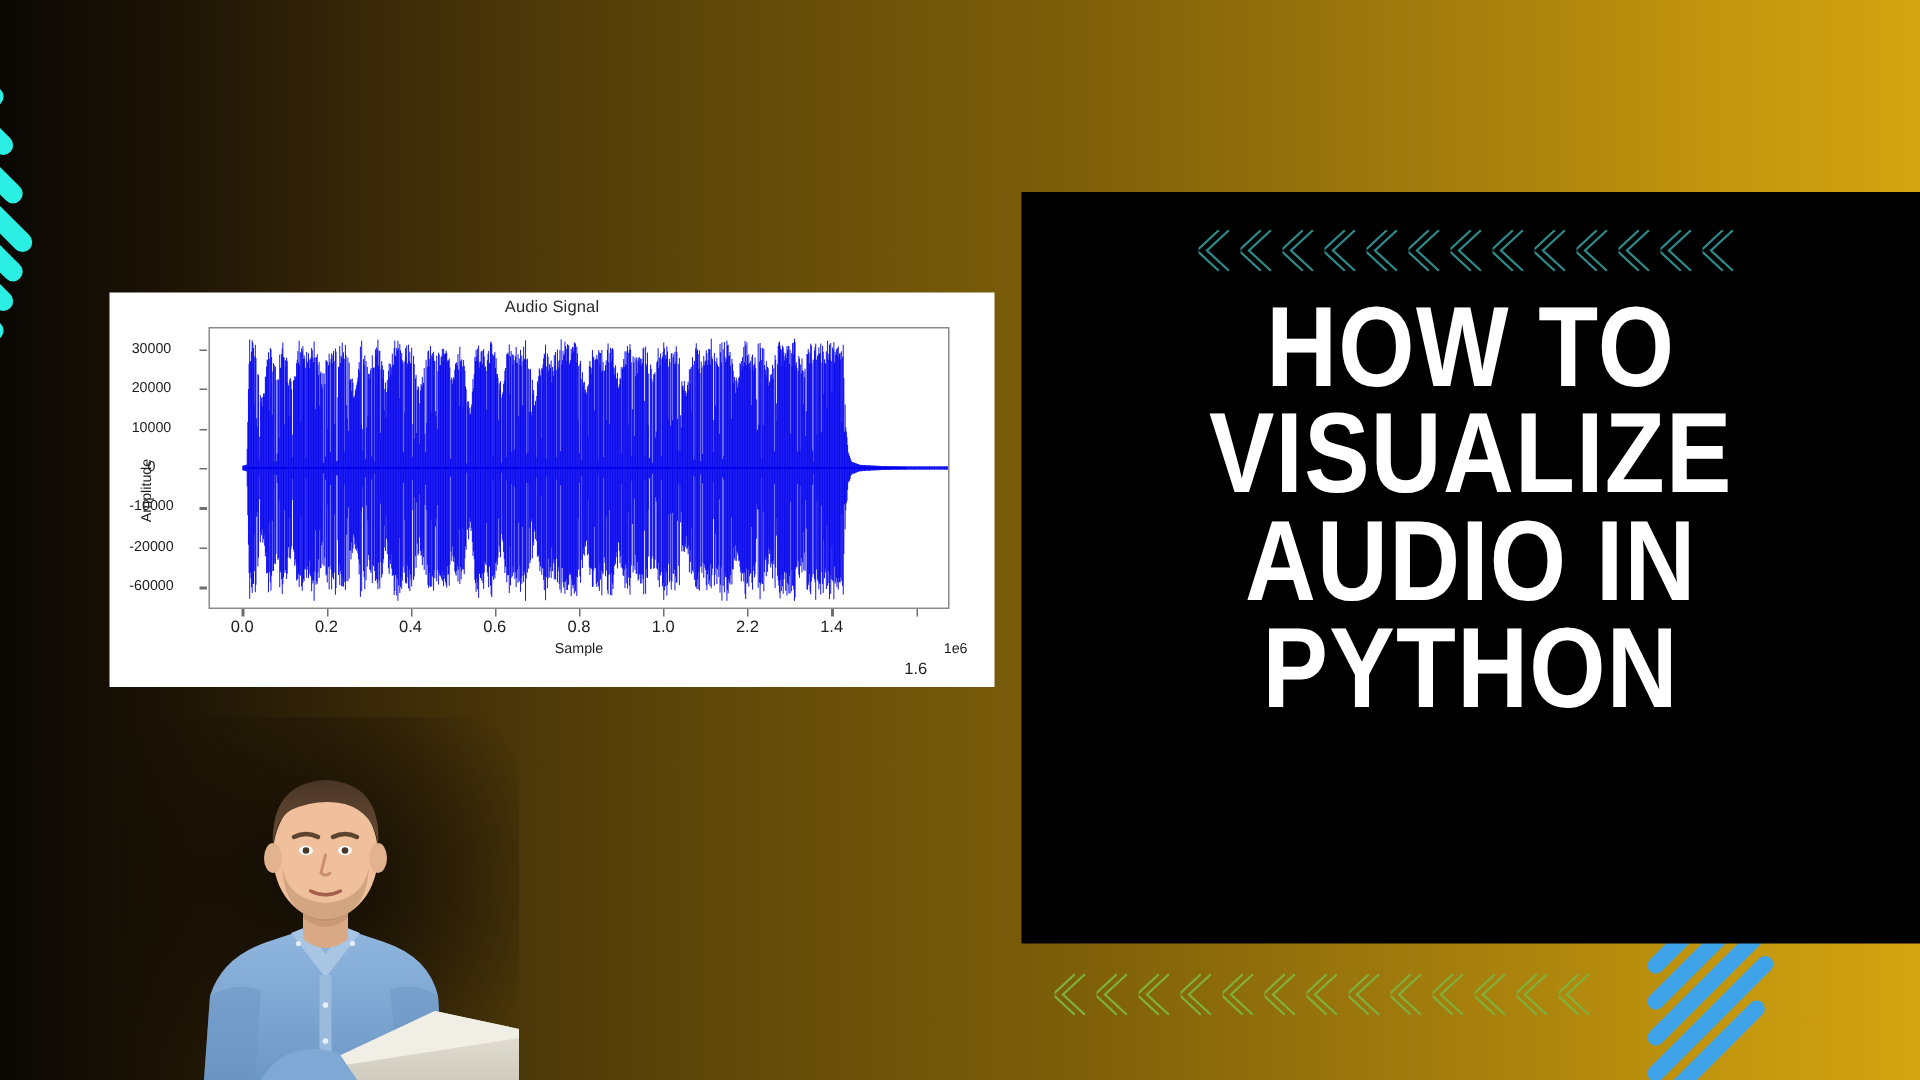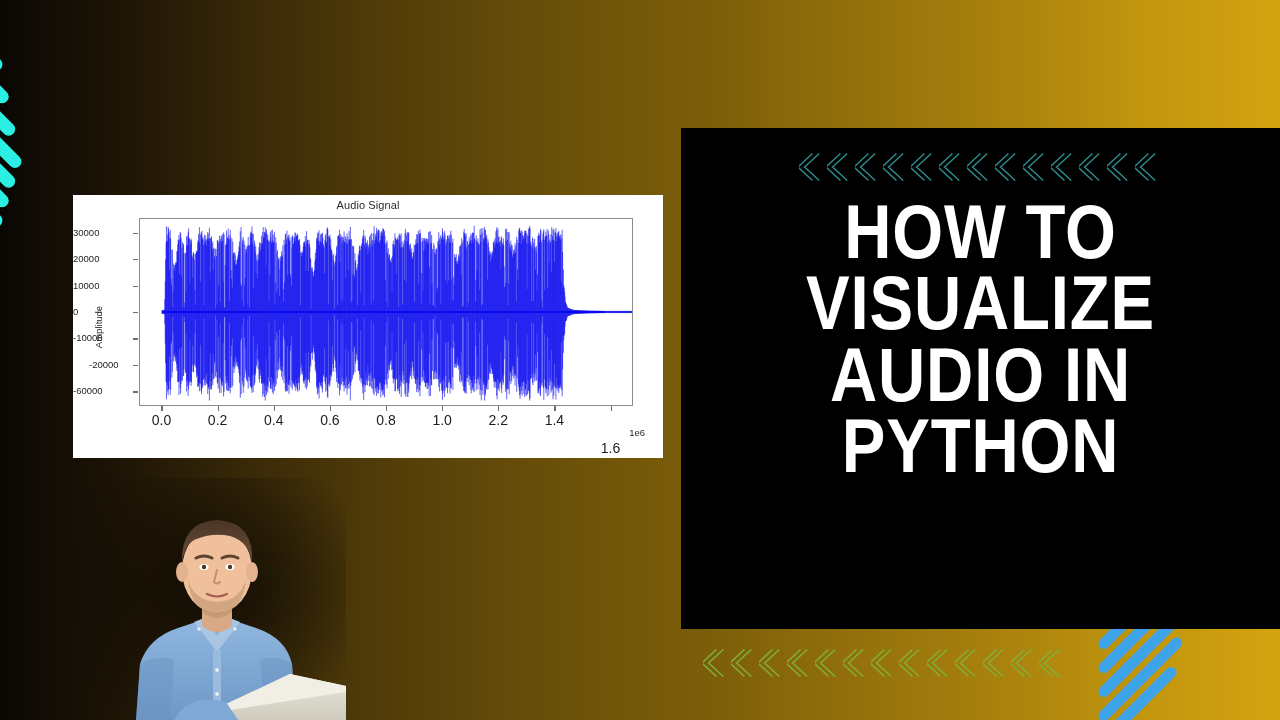--- a/index.html
+++ b/index.html
@@ -51,27 +51,27 @@
   }
   #plot-frame{
     position:absolute; left:66px; top:23px;
     width:494px; height:188px;
     border:1.3px solid #8a8a8a;
     background:#fff; overflow:hidden;
   }
   #waveform-svg{ display:block; width:100%; height:100%; }
   .ytick-lbl{
     position:absolute; font-size:9.5px; color:#1d1d1d;
-    text-align:left; width:56px;
+    text-align:center; width:56px;
   }
   .ytick-mark{
     position:absolute; left:60px; width:5px; height:1.2px; background:#6e6e6e;
   }
   .xtick-lbl{
-    position:absolute; font-size:14px; color:#1d1d1d;
+    position:absolute; font-size:11px; color:#1d1d1d;
     text-align:center; width:34px;
   }
   .xtick-mark{
     position:absolute; width:1.2px; height:5px; background:#6e6e6e;
   }
   #y-axis-label{
     position:absolute; left:4px; top:50%;
     transform:translateY(-50%) rotate(-90deg);
     transform-origin:center center;
     font-size:9.5px; color:#1d1d1d; white-space:nowrap;
@@ -165,21 +165,21 @@
       <div class="ytick-lbl" style="left: 0px; top: 31.5634px;">30000</div>
       <div class="ytick-mark" style="top: 37.5634px;"></div>
       <div class="ytick-lbl" style="left: 0px; top: 58.0423px;">20000</div>
       <div class="ytick-mark" style="top: 64.0423px;"></div>
       <div class="ytick-lbl" style="left: 0px; top: 84.5211px;">10000</div>
       <div class="ytick-mark" style="top: 90.5211px;"></div>
       <div class="ytick-lbl" style="left: 0px; top: 111px;">0</div>
       <div class="ytick-mark" style="top: 117px;"></div>
       <div class="ytick-lbl" style="left: 0px; top: 137.479px;">-10000</div>
       <div class="ytick-mark" style="top: 143.479px;"></div>
-      <div class="ytick-lbl" style="left: 0px; top: 163.958px; margin-left: 16px;">-20000</div>
+      <div class="ytick-lbl" style="left: 0px; top: 163.958px;">-20000</div>
       <div class="ytick-mark" style="top: 169.958px;"></div>
       <div class="ytick-lbl" style="left: 0px; top: 190.437px;">-60000</div>
       <div class="ytick-mark" style="top: 196.437px;"></div>
     </div>
   <div id="x-axis-ticks">
       <div class="xtick-lbl" style="left: 71.4545px; top: 217px;">0.0</div>
       <div class="xtick-mark" style="left: 88.4545px; top: 211px;"></div>
       <div class="xtick-lbl" style="left: 127.591px; top: 217px;">0.2</div>
       <div class="xtick-mark" style="left: 144.591px; top: 211px;"></div>
       <div class="xtick-lbl" style="left: 183.727px; top: 217px;">0.4</div>
@@ -200,20 +200,21 @@
 
   <div id="plot-frame">
     <svg id="waveform-svg" viewBox="0 0 494 188" preserveAspectRatio="none">
         <g>
           <path d="M21.98 92.41L21.98 95.63M22.40 92.41L22.40 95.68M22.82 92.28L22.82 95.64M23.23 92.14L23.23 95.92M23.65 91.99L23.65 96.10M24.07 91.84L24.07 96.00M24.49 91.69L24.49 96.27M24.91 81.05L24.91 106.46M25.33 62.95L25.33 125.81M25.75 40.81L25.75 145.66M26.17 23.69L26.17 164.79M26.58 7.42L26.58 182.14M27.00 22.15L27.00 164.21M27.42 22.08L27.42 168.01M27.84 15.59L27.84 174.43M28.26 7.96L28.26 178.13M28.68 9.57L28.68 172.23M29.10 13.20L29.10 172.09M29.51 51.22L29.51 139.07M29.93 18.79L29.93 163.46M30.35 11.01L30.35 177.68M30.77 19.93L30.77 172.65M31.19 60.48L31.19 126.81M31.61 66.48L31.61 123.53M32.03 30.66L32.03 160.33M32.44 31.44L32.44 154.38M32.86 88.77L32.86 99.11M33.28 72.99L33.28 115.08M33.70 44.91L33.70 143.93M34.12 49.71L34.12 137.68M34.54 46.64L34.54 139.36M34.96 52.45L34.96 135.29M35.38 46.23L35.38 144.36M35.79 43.75L35.79 141.88M36.21 45.72L36.21 139.18M36.63 43.68L36.63 146.35M37.05 32.39L37.05 153.51M37.47 32.80L37.47 150.80M37.89 25.76L37.89 164.91M38.31 20.99L38.31 164.80M38.72 21.40L38.72 164.33M39.14 16.05L39.14 177.77M39.56 55.34L39.56 131.04M39.98 20.49L39.98 164.25M40.40 13.19L40.40 171.21M40.82 14.04L40.82 176.62M41.24 19.22L41.24 166.63M41.66 58.07L41.66 129.55M42.07 29.01L42.07 163.38M42.49 23.28L42.49 163.39M42.91 89.71L42.91 98.03M43.33 24.78L43.33 158.37M43.75 25.94L43.75 158.76M44.17 34.88L44.17 151.98M44.59 89.43L44.59 98.86M45.00 84.28L45.00 104.13M45.42 34.13L45.42 155.97M45.84 34.65L45.84 154.79M46.26 73.59L46.26 115.77M46.68 17.55L46.68 174.32M47.10 26.48L47.10 164.39M47.52 26.57L47.52 162.94M47.93 17.22L47.93 168.88M48.35 13.46L48.35 178.85M48.77 9.49L48.77 172.21M49.19 19.22L49.19 167.55M49.61 19.62L49.61 164.77M50.03 64.67L50.03 122.47M50.45 21.33L50.45 162.78M50.87 25.61L50.87 164.71M51.28 19.69L51.28 168.72M51.70 21.85L51.70 165.13M52.12 36.75L52.12 154.38M52.54 38.39L52.54 147.48M52.96 58.84L52.96 127.70M53.38 34.47L53.38 154.51M53.80 33.44L53.80 155.06M54.21 35.62L54.21 148.67M54.63 40.96L54.63 146.66M55.05 71.46L55.05 115.51M55.47 86.64L55.47 101.24M55.89 34.95L55.89 148.93M56.31 34.71L56.31 150.51M56.73 32.12L56.73 160.03M57.14 32.86L57.14 155.54M57.56 32.41L57.56 158.45M57.98 23.40L57.98 169.87M58.40 21.12L58.40 168.97M58.82 15.23L58.82 168.66M59.24 23.23L59.24 165.22M59.66 8.28L59.66 174.16M60.08 24.87L60.08 166.05M60.49 16.06L60.49 166.60M60.91 63.21L60.91 127.19M61.33 13.35L61.33 173.82M61.75 15.11L61.75 176.69M62.17 11.95L62.17 171.42M62.59 20.62L62.59 168.72M63.01 18.07L63.01 170.24M63.42 20.19L63.42 161.96M63.84 26.43L63.84 162.36M64.26 87.31L64.26 100.64M64.68 15.83L64.68 168.01M65.10 22.44L65.10 160.09M65.52 23.85L65.52 162.51M65.94 16.69L65.94 168.31M66.36 20.89L66.36 165.18M66.77 26.74L66.77 156.47M67.19 20.84L67.19 166.52M67.61 19.47L67.61 167.05M68.03 13.04L68.03 177.01M68.45 14.70L68.45 169.42M68.87 19.69L68.87 171.73M69.29 22.67L69.29 169.84M69.70 8.84L69.70 183.50M70.12 19.84L70.12 163.65M70.54 54.39L70.54 135.87M70.96 19.24L70.96 172.60M71.38 19.48L71.38 170.31M71.80 17.25L71.80 172.02M72.22 24.74L72.22 164.34M72.63 31.30L72.63 155.53M73.05 22.54L73.05 168.04M73.47 51.97L73.47 135.96M73.89 30.06L73.89 161.51M74.31 28.97L74.31 161.39M74.73 37.60L74.73 146.00M75.15 40.30L75.15 143.82M75.57 30.12L75.57 158.98M75.98 90.58L75.98 97.45M76.40 30.33L76.40 160.16M76.82 37.39L76.82 154.36M77.24 86.34L77.24 101.98M77.66 21.39L77.66 166.41M78.08 21.71L78.08 165.36M78.50 22.45L78.50 171.16M78.91 67.68L78.91 118.78M79.33 24.75L79.33 160.81M79.75 16.97L79.75 175.75M80.17 22.69L80.17 159.89M80.59 83.40L80.59 105.38M81.01 20.39L81.01 162.39M81.43 16.67L81.43 175.66M81.84 23.32L81.84 167.62M82.26 18.00L82.26 165.50M82.68 15.21L82.68 169.02M83.10 21.95L83.10 164.42M83.52 64.08L83.52 125.49M83.94 13.44L83.94 179.38M84.36 15.51L84.36 174.85M84.78 89.72L84.78 98.56M85.19 88.89L85.19 99.38M85.61 46.44L85.61 142.61M86.03 26.07L86.03 166.14M86.45 25.64L86.45 159.19M86.87 11.84L86.87 172.95M87.29 23.36L87.29 163.26M87.71 18.35L87.71 165.30M88.12 19.37L88.12 173.56M88.54 9.56L88.54 173.80M88.96 20.48L88.96 168.09M89.38 16.06L89.38 173.89M89.80 83.01L89.80 105.14M90.22 20.46L90.22 170.84M90.64 11.02L90.64 176.11M91.06 18.15L91.06 170.19M91.47 51.65L91.47 139.02M91.89 60.44L91.89 127.86M92.31 19.71L92.31 170.40M92.73 69.10L92.73 120.55M93.15 23.12L93.15 168.62M93.57 34.80L93.57 149.37M93.99 34.27L93.99 149.83M94.40 34.15L94.40 155.64M94.82 41.97L94.82 144.20M95.24 33.62L95.24 151.32M95.66 36.59L95.66 148.27M96.08 46.34L96.08 138.41M96.50 46.76L96.50 140.41M96.92 45.25L96.92 145.50M97.33 41.69L97.33 148.61M97.75 40.33L97.75 144.46M98.17 38.16L98.17 149.75M98.59 35.89L98.59 147.90M99.01 32.99L99.01 151.51M99.43 27.39L99.43 155.52M99.85 22.69L99.85 165.65M100.27 29.11L100.27 158.56M100.68 12.24L100.68 180.87M101.10 65.03L101.10 123.12M101.52 8.18L101.52 177.05M101.94 67.73L101.94 120.65M102.36 81.92L102.36 106.67M102.78 20.65L102.78 163.40M103.20 24.52L103.20 167.53M103.61 18.11L103.61 175.74M104.03 88.18L104.03 100.05M104.45 22.00L104.45 169.78M104.87 66.62L104.87 119.30M105.29 25.92L105.29 160.40M105.71 59.45L105.71 129.56M106.13 30.44L106.13 152.63M106.54 33.99L106.54 155.89M106.96 30.66L106.96 162.33M107.38 28.16L107.38 163.10M107.80 26.77L107.80 164.70M108.22 86.12L108.22 101.91M108.64 18.07L108.64 171.49M109.06 26.77L109.06 159.18M109.48 26.45L109.48 160.14M109.89 89.70L109.89 98.08M110.31 26.08L110.31 163.46M110.73 13.98L110.73 170.09M111.15 18.14L111.15 168.47M111.57 12.66L111.57 168.95M111.99 14.09L111.99 171.67M112.41 7.51L112.41 175.75M112.82 24.99L112.82 157.76M113.24 15.08L113.24 169.72M113.66 15.04L113.66 175.14M114.08 70.25L114.08 118.02M114.50 27.50L114.50 157.44M114.92 21.96L114.92 167.88M115.34 24.85L115.34 165.55M115.76 33.82L115.76 158.18M116.17 27.88L116.17 155.47M116.59 55.00L116.59 132.82M117.01 40.71L117.01 147.60M117.43 36.45L117.43 149.93M117.85 59.91L117.85 126.14M118.27 42.90L118.27 141.59M118.69 34.80L118.69 152.09M119.10 40.22L119.10 143.95M119.52 28.51L119.52 161.58M119.94 23.53L119.94 165.34M120.36 33.02L120.36 155.77M120.78 24.02L120.78 158.61M121.20 31.16L121.20 152.21M121.62 26.13L121.62 161.76M122.03 16.95L122.03 166.75M122.45 24.80L122.45 165.67M122.87 24.29L122.87 166.07M123.29 13.25L123.29 179.64M123.71 8.15L123.71 176.88M124.13 18.30L124.13 166.26M124.55 19.06L124.55 165.71M124.97 13.05L124.97 179.95M125.38 14.67L125.38 168.62M125.80 8.34L125.80 183.50M126.22 13.39L126.22 173.23M126.64 46.94L126.64 141.02M127.06 10.50L127.06 178.22M127.48 14.68L127.48 174.08M127.90 20.47L127.90 167.74M128.31 16.46L128.31 175.48M128.73 21.42L128.73 169.84M129.15 23.33L129.15 160.41M129.57 83.34L129.57 103.98M129.99 22.08L129.99 164.51M130.41 56.63L130.41 129.00M130.83 13.26L130.83 171.06M131.24 18.98L131.24 171.95M131.66 11.44L131.66 171.56M132.08 23.40L132.08 159.80M132.50 24.83L132.50 167.56M132.92 10.87L132.92 175.16M133.34 21.68L133.34 162.30M133.76 15.67L133.76 176.94M134.18 23.29L134.18 165.73M134.59 23.60L134.59 169.19M135.01 12.99L135.01 173.82M135.43 86.35L135.43 101.89M135.85 64.32L135.85 122.46M136.27 18.40L136.27 169.45M136.69 23.99L136.69 167.08M137.11 74.23L137.11 113.78M137.52 33.71L137.52 153.18M137.94 31.20L137.94 161.23M138.36 70.31L138.36 117.20M138.78 41.47L138.78 144.99M139.20 38.97L139.20 152.98M139.62 39.71L139.62 151.74M140.04 77.63L140.04 111.66M140.46 50.33L140.46 140.74M140.87 41.81L140.87 149.93M141.29 37.46L141.29 153.18M141.71 38.90L141.71 152.79M142.13 32.77L142.13 159.39M142.55 38.52L142.55 148.36M142.97 36.69L142.97 154.12M143.39 26.70L143.39 162.68M143.80 70.88L143.80 118.89M144.22 83.41L144.22 105.34M144.64 21.07L144.64 165.99M145.06 63.72L145.06 122.32M145.48 25.78L145.48 159.22M145.90 15.48L145.90 172.74M146.32 14.80L146.32 174.75M146.73 25.16L146.73 164.78M147.15 20.40L147.15 173.48M147.57 11.78L147.57 174.09M147.99 56.80L147.99 128.73M148.41 18.22L148.41 173.91M148.83 16.64L148.83 166.44M149.25 19.31L149.25 167.68M149.67 15.66L149.67 176.73M150.08 21.75L150.08 162.72M150.50 21.88L150.50 168.17M150.92 55.73L150.92 133.46M151.34 59.14L151.34 127.82M151.76 18.29L151.76 170.30M152.18 67.56L152.18 118.89M152.60 28.84L152.60 162.72M153.01 16.30L153.01 172.57M153.43 17.50L153.43 164.76M153.85 24.92L153.85 166.34M154.27 24.71L154.27 166.38M154.69 19.33L154.69 167.47M155.11 18.38L155.11 168.87M155.53 13.69L155.53 170.19M155.94 22.27L155.94 163.60M156.36 13.85L156.36 173.68M156.78 17.51L156.78 168.68M157.20 17.02L157.20 166.13M157.62 16.85L157.62 170.87M158.04 14.94L158.04 172.75M158.46 16.29L158.46 174.62M158.88 22.29L158.88 160.26M159.29 21.19L159.29 165.97M159.71 21.65L159.71 165.49M160.13 20.34L160.13 173.33M160.55 26.24L160.55 159.19M160.97 87.76L160.97 99.77M161.39 34.34L161.39 150.23M161.81 33.08L161.81 156.66M162.22 37.43L162.22 146.89M162.64 34.48L162.64 153.45M163.06 32.85L163.06 157.31M163.48 34.24L163.48 154.27M163.90 27.75L163.90 163.54M164.32 23.95L164.32 165.08M164.74 23.30L164.74 166.53M165.16 22.70L165.16 163.32M165.57 24.92L165.57 159.96M165.99 17.24L165.99 170.53M166.41 27.74L166.41 162.45M166.83 52.35L166.83 135.55M167.25 12.25L167.25 172.21M167.67 22.13L167.67 160.71M168.09 21.51L168.09 169.02M168.50 20.77L168.50 163.47M168.92 25.54L168.92 162.11M169.34 52.43L169.34 134.22M169.76 21.28L169.76 162.34M170.18 25.21L170.18 165.55M170.60 28.50L170.60 154.93M171.02 38.95L171.02 146.78M171.43 40.84L171.43 149.10M171.85 90.90L171.85 97.15M172.27 49.19L172.27 135.63M172.69 52.09L172.69 134.87M173.11 49.13L173.11 142.06M173.53 53.66L173.53 134.19M173.95 58.26L173.95 127.38M174.37 57.22L174.37 130.21M174.78 53.06L174.78 136.43M175.20 51.14L175.20 134.37M175.62 42.49L175.62 143.78M176.04 34.05L176.04 153.23M176.46 40.21L176.46 150.22M176.88 30.80L176.88 155.62M177.30 19.25L177.30 169.39M177.71 21.92L177.71 171.57M178.13 14.55L178.13 177.40M178.55 18.86L178.55 168.42M178.97 13.56L178.97 175.68M179.39 22.07L179.39 170.92M179.81 11.45L179.81 181.48M180.23 26.26L180.23 165.02M180.64 22.56L180.64 165.34M181.06 22.29L181.06 168.21M181.48 15.63L181.48 167.88M181.90 15.22L181.90 169.93M182.32 24.13L182.32 165.03M182.74 14.84L182.74 171.57M183.16 13.89L183.16 175.46M183.58 18.90L183.58 164.38M183.99 26.31L183.99 157.06M184.41 25.57L184.41 158.23M184.83 28.63L184.83 159.53M185.25 54.68L185.25 131.02M185.67 21.30L185.67 164.28M186.09 17.14L186.09 166.96M186.51 15.15L186.51 174.39M186.92 23.54L186.92 160.57M187.34 23.13L187.34 159.67M187.76 9.75L187.76 173.18M188.18 8.62L188.18 179.34M188.60 10.54L188.60 181.00M189.02 17.28L189.02 167.01M189.44 85.82L189.44 102.67M189.86 18.46L189.86 169.37M190.27 17.57L190.27 165.99M190.69 15.89L190.69 168.37M191.11 26.73L191.11 158.07M191.53 20.00L191.53 163.33M191.95 30.75L191.95 156.81M192.37 30.68L192.37 159.21M192.79 33.24L192.79 154.48M193.20 61.93L193.20 128.12M193.62 36.86L193.62 146.69M194.04 41.37L194.04 150.58M194.46 35.52L194.46 154.18M194.88 46.27L194.88 138.52M195.30 90.72L195.30 97.11M195.72 44.20L195.72 142.12M196.13 42.69L196.13 143.73M196.55 37.36L196.55 150.57M196.97 35.21L196.97 155.45M197.39 28.49L197.39 164.71M197.81 26.68L197.81 160.53M198.23 86.65L198.23 101.57M198.65 17.32L198.65 171.01M199.07 17.05L199.07 165.97M199.48 16.21L199.48 166.38M199.90 18.04L199.90 166.00M200.32 10.82L200.32 178.25M200.74 43.79L200.74 146.89M201.16 18.77L201.16 173.15M201.58 15.17L201.58 167.99M202.00 83.39L202.00 104.49M202.41 17.47L202.41 167.05M202.83 24.18L202.83 160.31M203.25 17.96L203.25 164.54M203.67 81.56L203.67 106.61M204.09 21.39L204.09 168.72M204.51 18.80L204.51 164.09M204.93 12.46L204.93 174.28M205.34 23.00L205.34 168.05M205.76 23.29L205.76 162.44M206.18 17.43L206.18 171.33M206.60 59.18L206.60 130.93M207.02 20.24L207.02 170.39M207.44 24.69L207.44 159.92M207.86 14.39L207.86 177.41M208.28 25.24L208.28 167.79M208.69 18.31L208.69 172.03M209.11 51.73L209.11 133.69M209.53 21.93L209.53 166.70M209.95 12.30L209.95 170.89M210.37 20.95L210.37 163.70M210.79 20.18L210.79 165.86M211.21 7.96L211.21 183.50M211.62 20.83L211.62 168.49M212.04 84.42L212.04 104.11M212.46 20.36L212.46 164.37M212.88 83.55L212.88 104.15M213.30 27.02L213.30 161.82M213.72 56.20L213.72 134.22M214.14 27.84L214.14 158.18M214.56 27.39L214.56 156.27M214.97 56.19L214.97 130.41M215.39 58.53L215.39 128.60M215.81 34.50L215.81 154.79M216.23 44.00L216.23 143.50M216.65 41.44L216.65 146.15M217.07 52.04L217.07 135.36M217.49 51.45L217.49 137.03M217.90 48.71L217.90 141.87M218.32 87.07L218.32 100.46M218.74 45.50L218.74 143.27M219.16 35.60L219.16 153.64M219.58 37.74L219.58 153.73M220.00 32.29L220.00 152.48M220.42 26.85L220.42 157.01M220.83 28.03L220.83 163.50M221.25 31.58L221.25 160.23M221.67 74.05L221.67 113.04M222.09 26.56L222.09 165.99M222.51 27.21L222.51 161.63M222.93 24.28L222.93 161.27M223.35 20.14L223.35 169.52M223.77 16.86L223.77 176.29M224.18 17.96L224.18 166.79M224.60 10.87L224.60 183.08M225.02 87.98L225.02 99.70M225.44 25.63L225.44 167.61M225.86 16.91L225.86 174.99M226.28 18.99L226.28 168.56M226.70 28.48L226.70 155.08M227.11 24.12L227.11 167.66M227.53 24.15L227.53 163.54M227.95 26.77L227.95 160.82M228.37 21.59L228.37 168.18M228.79 36.15L228.79 147.52M229.21 25.91L229.21 163.54M229.63 28.70L229.63 158.12M230.04 31.98L230.04 155.45M230.46 17.95L230.46 169.10M230.88 24.98L230.88 158.38M231.30 15.79L231.30 169.16M231.72 27.82L231.72 155.15M232.14 86.82L232.14 101.75M232.56 14.14L232.56 171.01M232.98 22.17L232.98 163.75M233.39 26.24L233.39 160.77M233.81 21.19L233.81 172.10M234.23 14.64L234.23 175.92M234.65 82.76L234.65 105.58M235.07 7.24L235.07 178.13M235.49 24.42L235.49 161.49M235.91 21.33L235.91 161.34M236.32 15.05L236.32 171.08M236.74 18.28L236.74 174.53M237.16 17.16L237.16 170.71M237.58 8.88L237.58 178.75M238.00 11.95L238.00 170.57M238.42 22.11L238.42 168.88M238.84 13.71L238.84 176.08M239.26 10.57L239.26 176.28M239.67 11.50L239.67 173.00M240.09 11.37L240.09 172.38M240.51 24.21L240.51 165.96M240.93 23.11L240.93 164.23M241.35 21.34L241.35 165.78M241.77 13.80L241.77 180.39M242.19 17.12L242.19 169.04M242.60 12.37L242.60 172.80M243.02 12.82L243.02 175.24M243.44 15.42L243.44 172.99M243.86 9.34L243.86 178.69M244.28 10.23L244.28 171.91M244.70 10.06L244.70 177.17M245.12 22.94L245.12 166.69M245.53 12.25L245.53 180.15M245.95 16.79L245.95 167.68M246.37 62.12L246.37 128.14M246.79 25.28L246.79 162.46M247.21 84.13L247.21 103.99M247.63 23.77L247.63 167.01M248.05 21.78L248.05 171.39M248.47 34.09L248.47 155.97M248.88 88.84L248.88 99.27M249.30 29.52L249.30 161.32M249.72 38.56L249.72 148.02M250.14 36.44L250.14 152.01M250.56 35.80L250.56 153.14M250.98 43.31L250.98 144.52M251.40 41.16L251.40 146.89M251.81 43.02L251.81 143.29M252.23 44.28L252.23 142.68M252.65 39.03L252.65 152.84M253.07 73.06L253.07 115.16M253.49 37.72L253.49 151.71M253.91 25.30L253.91 161.04M254.33 21.86L254.33 166.07M254.74 25.78L254.74 161.37M255.16 30.77L255.16 162.17M255.58 26.57L255.58 161.30M256.00 14.43L256.00 174.16M256.42 19.62L256.42 173.88M256.84 18.97L256.84 163.06M257.26 55.09L257.26 133.62M257.68 21.10L257.68 161.24M258.09 20.93L258.09 161.61M258.51 20.18L258.51 172.03M258.93 17.88L258.93 174.12M259.35 20.87L259.35 170.82M259.77 88.49L259.77 99.11M260.19 14.57L260.19 173.88M260.61 16.18L260.61 176.91M261.02 24.82L261.02 158.35M261.44 16.55L261.44 169.19M261.86 29.33L261.86 162.96M262.28 14.45L262.28 179.85M262.70 28.27L262.70 164.31M263.12 22.57L263.12 165.63M263.54 86.67L263.54 100.75M263.96 28.68L263.96 154.13M264.37 28.11L264.37 157.97M264.79 24.56L264.79 166.93M265.21 21.50L265.21 163.04M265.63 61.57L265.63 126.63M266.05 14.33L266.05 176.37M266.47 10.09L266.47 179.15M266.89 22.84L266.89 165.83M267.30 64.45L267.30 122.42M267.72 16.49L267.72 165.80M268.14 12.95L268.14 179.62M268.56 22.35L268.56 164.68M268.98 13.99L268.98 179.87M269.40 13.26L269.40 171.81M269.82 14.19L269.82 175.53M270.23 26.18L270.23 166.13M270.65 31.00L270.65 159.99M271.07 26.47L271.07 156.90M271.49 24.74L271.49 158.84M271.91 33.54L271.91 150.61M272.33 33.96L272.33 154.09M272.75 29.82L272.75 161.69M273.17 40.70L273.17 144.00M273.58 39.53L273.58 144.18M274.00 37.62L274.00 149.86M274.42 33.52L274.42 158.20M274.84 33.86L274.84 153.43M275.26 25.97L275.26 161.11M275.68 83.79L275.68 104.73M276.10 26.95L276.10 161.80M276.51 25.71L276.51 166.24M276.93 20.53L276.93 166.83M277.35 25.73L277.35 162.56M277.77 15.44L277.77 174.98M278.19 23.99L278.19 159.02M278.61 15.33L278.61 171.77M279.03 24.79L279.03 161.49M279.44 11.90L279.44 175.27M279.86 64.95L279.86 123.77M280.28 16.41L280.28 167.66M280.70 14.34L280.70 173.22M281.12 10.54L281.12 179.25M281.54 14.28L281.54 168.15M281.96 22.83L281.96 159.76M282.38 85.61L282.38 102.53M282.79 54.50L282.79 131.65M283.21 18.81L283.21 164.38M283.63 22.79L283.63 159.81M284.05 72.38L284.05 114.47M284.47 19.52L284.47 162.62M284.89 32.22L284.89 152.54M285.31 20.83L285.31 165.21M285.72 19.39L285.72 165.37M286.14 30.04L286.14 157.41M286.56 21.97L286.56 169.91M286.98 20.04L286.98 168.96M287.40 19.24L287.40 165.80M287.82 23.43L287.82 165.49M288.24 20.26L288.24 171.84M288.66 24.97L288.66 165.61M289.07 20.45L289.07 171.79M289.49 23.48L289.49 165.84M289.91 13.45L289.91 168.75M290.33 12.90L290.33 179.15M290.75 48.81L290.75 136.13M291.17 86.32L291.17 102.23M291.59 12.23L291.59 178.79M292.00 25.31L292.00 161.97M292.42 23.84L292.42 167.70M292.84 16.25L292.84 168.19M293.26 65.09L293.26 121.96M293.68 30.35L293.68 153.62M294.10 87.22L294.10 100.86M294.52 87.45L294.52 101.04M294.93 24.34L294.93 162.10M295.35 27.24L295.35 161.76M295.77 33.89L295.77 155.02M296.19 90.44L296.19 97.83M296.61 35.91L296.61 153.38M297.03 30.78L297.03 161.90M297.45 30.99L297.45 161.29M297.87 29.55L297.87 155.78M298.28 73.53L298.28 113.56M298.70 69.42L298.70 116.68M299.12 22.78L299.12 161.69M299.54 21.91L299.54 162.32M299.96 13.26L299.96 169.72M300.38 26.98L300.38 157.99M300.80 19.57L300.80 174.31M301.21 24.88L301.21 165.00M301.63 16.79L301.63 166.43M302.05 86.04L302.05 101.84M302.47 20.57L302.47 163.99M302.89 19.06L302.89 173.79M303.31 15.87L303.31 171.70M303.73 9.43L303.73 182.80M304.14 13.24L304.14 176.56M304.56 21.30L304.56 161.79M304.98 17.84L304.98 173.77M305.40 20.14L305.40 164.27M305.82 12.02L305.82 179.96M306.24 15.52L306.24 172.86M306.66 61.36L306.66 125.38M307.08 25.75L307.08 158.54M307.49 20.44L307.49 170.93M307.91 22.87L307.91 169.46M308.33 65.57L308.33 124.68M308.75 17.07L308.75 176.02M309.17 16.53L309.17 170.62M309.59 61.83L309.59 124.20M310.01 19.49L310.01 165.36M310.42 17.33L310.42 165.16M310.84 24.01L310.84 162.20M311.26 15.63L311.26 176.46M311.68 23.06L311.68 167.05M312.10 11.94L312.10 171.26M312.52 15.72L312.52 171.12M312.94 60.86L312.94 129.55M313.36 82.43L313.36 104.71M313.77 23.89L313.77 159.93M314.19 19.80L314.19 172.91M314.61 82.48L314.61 106.08M315.03 58.46L315.03 130.70M315.45 66.61L315.45 123.51M315.87 35.60L315.87 150.28M316.29 39.00L316.29 145.93M316.70 38.53L316.70 146.78M317.12 41.62L317.12 149.91M317.54 35.37L317.54 150.54M317.96 44.64L317.96 144.96M318.38 42.16L318.38 147.16M318.80 45.68L318.80 140.04M319.22 43.37L319.22 148.61M319.63 38.07L319.63 147.84M320.05 35.86L320.05 152.12M320.47 41.31L320.47 146.30M320.89 27.56L320.89 164.33M321.31 37.40L321.31 149.17M321.73 27.17L321.73 157.40M322.15 25.88L322.15 165.32M322.57 56.03L322.57 134.66M322.98 19.39L322.98 163.03M323.40 24.46L323.40 164.41M323.82 88.70L323.82 99.21M324.24 21.78L324.24 169.31M324.66 87.71L324.66 100.25M325.08 13.34L325.08 173.96M325.50 9.96L325.50 173.86M325.91 15.34L325.91 175.50M326.33 14.16L326.33 168.97M326.75 17.30L326.75 175.68M327.17 27.24L327.17 163.97M327.59 14.73L327.59 176.71M328.01 30.08L328.01 160.78M328.43 89.38L328.43 98.29M328.84 22.24L328.84 160.34M329.26 26.50L329.26 164.70M329.68 84.46L329.68 104.25M330.10 24.95L330.10 157.86M330.52 18.46L330.52 168.05M330.94 24.90L330.94 159.04M331.36 22.16L331.36 161.15M331.78 21.56L331.78 162.75M332.19 14.62L332.19 172.95M332.61 16.55L332.61 176.30M333.03 24.54L333.03 165.59M333.45 21.19L333.45 162.85M333.87 13.75L333.87 172.33M334.29 13.96L334.29 169.72M334.71 14.00L334.71 173.62M335.12 24.27L335.12 158.99M335.54 6.84L335.54 174.98M335.96 19.00L335.96 166.34M336.38 20.66L336.38 161.84M336.80 83.40L336.80 103.85M337.22 61.61L337.22 128.31M337.64 16.50L337.64 173.20M338.06 21.82L338.06 166.05M338.47 51.92L338.47 138.37M338.89 23.05L338.89 161.48M339.31 19.69L339.31 172.14M339.73 24.30L339.73 162.33M340.15 25.76L340.15 159.31M340.57 25.92L340.57 167.40M340.99 71.10L340.99 115.08M341.40 10.42L341.40 177.99M341.82 16.00L341.82 172.68M342.24 22.68L342.24 161.03M342.66 9.31L342.66 183.42M343.08 88.04L343.08 100.30M343.50 13.99L343.50 173.48M343.92 85.66L343.92 101.92M344.33 9.17L344.33 177.81M344.75 19.17L344.75 164.70M345.17 22.59L345.17 167.43M345.59 20.50L345.59 167.55M346.01 8.20L346.01 183.50M346.43 11.48L346.43 176.08M346.85 10.95L346.85 178.44M347.27 18.63L347.27 169.22M347.68 18.10L347.68 171.17M348.10 15.80L348.10 172.47M348.52 25.06L348.52 166.21M348.94 61.04L348.94 127.17M349.36 20.49L349.36 172.52M349.78 23.71L349.78 162.14M350.20 28.58L350.20 162.20M350.61 36.93L350.61 147.54M351.03 32.58L351.03 155.00M351.45 35.27L351.45 156.33M351.87 43.33L351.87 145.98M352.29 33.15L352.29 156.62M352.71 35.10L352.71 150.05M353.13 39.76L353.13 151.17M353.54 37.07L353.54 152.89M353.96 33.26L353.96 156.75M354.38 32.58L354.38 156.03M354.80 23.30L354.80 160.58M355.22 24.15L355.22 164.35M355.64 21.89L355.64 170.36M356.06 28.49L356.06 162.94M356.48 19.31L356.48 165.12M356.89 25.43L356.89 164.51M357.31 12.48L357.31 170.56M357.73 22.86L357.73 164.59M358.15 8.41L358.15 178.78M358.57 11.19L358.57 182.29M358.99 24.71L358.99 161.71M359.41 9.33L359.41 171.99M359.82 18.38L359.82 171.33M360.24 23.89L360.24 162.85M360.66 17.28L360.66 173.97M361.08 23.27L361.08 166.95M361.50 27.22L361.50 164.96M361.92 21.80L361.92 165.19M362.34 51.59L362.34 133.72M362.76 19.05L362.76 171.31M363.17 17.58L363.17 175.94M363.59 27.92L363.59 160.07M364.01 24.98L364.01 163.33M364.43 23.88L364.43 167.65M364.85 19.62L364.85 165.57M365.27 26.55L365.27 157.68M365.69 47.79L365.69 141.67M366.10 68.85L366.10 117.88M366.52 68.19L366.52 121.86M366.94 10.20L366.94 174.71M367.36 64.83L367.36 121.95M367.78 22.29L367.78 171.32M368.20 9.78L368.20 182.42M368.62 13.09L368.62 172.59M369.03 21.11L369.03 171.24M369.45 87.55L369.45 100.40M369.87 13.12L369.87 172.16M370.29 65.06L370.29 123.33M370.71 13.61L370.71 177.13M371.13 24.67L371.13 164.31M371.55 30.81L371.55 153.54M371.97 27.82L371.97 156.08M372.38 22.00L372.38 166.93M372.80 32.57L372.80 154.30M373.22 25.78L373.22 163.96M373.64 26.79L373.64 158.77M374.06 38.64L374.06 148.00M374.48 36.26L374.48 151.92M374.90 35.05L374.90 149.36M375.31 31.37L375.31 161.07M375.73 30.66L375.73 158.49M376.15 33.46L376.15 156.76M376.57 24.44L376.57 168.43M376.99 34.08L376.99 156.41M377.41 26.78L377.41 158.88M377.83 82.87L377.83 104.91M378.24 17.97L378.24 174.80M378.66 21.03L378.66 161.21M379.08 50.55L379.08 139.55M379.50 62.25L379.50 127.99M379.92 24.06L379.92 166.60M380.34 11.77L380.34 169.75M380.76 9.73L380.76 173.33M381.18 8.76L381.18 177.95M381.59 11.59L381.59 181.90M382.01 13.71L382.01 169.55M382.43 14.48L382.43 176.90M382.85 25.27L382.85 165.91M383.27 11.49L383.27 173.80M383.69 12.88L383.69 178.76M384.11 16.19L384.11 168.93M384.52 21.57L384.52 163.99M384.94 18.55L384.94 164.38M385.36 16.69L385.36 176.82M385.78 19.94L385.78 165.00M386.20 12.00L386.20 179.91M386.62 14.53L386.62 171.60M387.04 11.82L387.04 172.54M387.46 11.69L387.46 178.47M387.87 23.93L387.87 166.72M388.29 14.21L388.29 178.65M388.71 70.77L388.71 116.72M389.13 16.57L389.13 177.09M389.55 25.40L389.55 162.49M389.97 9.83L389.97 173.21M390.39 17.44L390.39 173.62M390.80 9.42L390.80 176.05M391.22 6.93L391.22 183.50M391.64 9.22L391.64 181.08M392.06 24.53L392.06 162.14M392.48 22.66L392.48 160.46M392.90 26.59L392.90 160.91M393.32 82.87L393.32 104.85M393.73 28.69L393.73 156.63M394.15 18.57L394.15 165.86M394.57 20.18L394.57 167.97M394.99 82.68L394.99 106.13M395.41 24.24L395.41 160.15M395.83 30.21L395.83 154.64M396.25 20.16L396.25 164.40M396.67 28.07L396.67 157.56M397.08 51.19L397.08 137.30M397.50 28.82L397.50 162.89M397.92 32.83L397.92 151.13M398.34 27.08L398.34 163.43M398.76 72.44L398.76 115.70M399.18 55.77L399.18 134.85M399.60 17.20L399.60 175.67M400.01 17.39L400.01 176.05M400.43 13.83L400.43 172.97M400.85 15.73L400.85 171.19M401.27 23.47L401.27 165.50M401.69 16.83L401.69 177.30M402.11 10.24L402.11 179.14M402.53 11.52L402.53 170.36M402.94 23.56L402.94 167.56M403.36 82.30L403.36 105.32M403.78 20.97L403.78 165.57M404.20 89.66L404.20 98.22M404.62 14.84L404.62 168.81M405.04 12.34L405.04 170.91M405.46 10.21L405.46 182.80M405.88 20.99L405.88 162.38M406.29 71.70L406.29 116.44M406.71 18.53L406.71 169.22M407.13 17.43L407.13 170.56M407.55 12.64L407.55 175.76M407.97 17.10L407.97 172.00M408.39 16.68L408.39 171.87M408.81 10.17L408.81 179.30M409.22 69.81L409.22 119.39M409.64 23.05L409.64 164.09M410.06 11.72L410.06 172.18M410.48 15.63L410.48 178.18M410.90 44.30L410.90 142.15M411.32 20.79L411.32 168.29M411.74 23.55L411.74 161.24M412.16 23.46L412.16 164.29M412.57 15.39L412.57 175.62M412.99 53.14L412.99 132.64M413.41 8.25L413.41 173.53M413.83 21.05L413.83 163.39M414.25 17.13L414.25 171.59M414.67 10.85L414.67 182.26M415.09 20.90L415.09 166.23M415.50 9.78L415.50 178.75M415.92 22.05L415.92 169.04M416.34 43.10L416.34 146.63M416.76 12.82L416.76 169.65M417.18 14.08L417.18 170.66M417.60 9.18L417.60 182.48M418.02 22.97L418.02 160.44M418.43 15.72L418.43 171.97M418.85 17.95L418.85 170.59M419.27 13.89L419.27 167.76M419.69 17.89L419.69 174.26M420.11 13.23L420.11 170.96M420.53 11.99L420.53 175.94M420.95 19.30L420.95 168.18M421.37 17.06L421.37 170.83M421.78 16.45L421.78 171.38M422.20 20.82L422.20 167.65M422.62 15.41L422.62 170.01M423.04 63.09L423.04 124.78M423.46 19.11L423.46 173.39M423.88 10.97L423.88 179.28M424.30 33.32L424.30 151.94M424.71 69.51L424.71 118.46M425.13 51.18L425.13 135.27M425.55 66.53L425.55 122.74M425.97 69.45L425.97 117.73M426.39 73.25L426.39 116.07M426.81 78.50L426.81 108.80M427.23 83.49L427.23 103.86M427.64 84.67L427.64 102.82M428.06 85.86L428.06 102.71M428.48 87.04L428.48 101.41M428.90 88.23L428.90 99.34M429.32 89.41L429.32 98.58M429.74 89.87L429.74 98.29M430.16 90.03L430.16 97.66M430.58 90.19L430.58 97.91M430.99 90.35L430.99 97.85M431.41 90.51L431.41 97.63M431.83 90.66L431.83 97.51M432.25 90.82L432.25 97.16M432.67 90.98L432.67 97.10M433.09 91.14L433.09 96.80M433.51 91.30L433.51 96.59M433.92 91.45L433.92 96.62M434.34 91.61L434.34 96.36M434.76 91.77L434.76 96.07M435.18 91.89L435.18 96.25M435.60 91.91L435.60 96.08M436.02 91.94L436.02 96.17M436.44 91.96L436.44 96.15M436.86 91.98L436.86 95.95M437.27 92.01L437.27 95.87M437.69 92.03L437.69 95.86M438.11 92.05L438.11 96.03M438.53 92.08L438.53 95.93M438.95 92.10L438.95 95.94M439.37 92.13L439.37 95.76M439.79 92.15L439.79 95.74M440.20 92.17L440.20 95.69M440.62 92.20L440.62 95.88M441.04 92.22L441.04 95.86M441.46 92.24L441.46 95.82M441.88 92.27L441.88 95.85M442.30 92.29L442.30 95.59M442.72 92.32L442.72 95.58M443.13 92.34L443.13 95.64M443.55 92.36L443.55 95.63M443.97 92.39L443.97 95.63M444.39 92.41L444.39 95.56M444.81 92.43L444.81 95.48M445.23 92.46L445.23 95.66M445.65 92.48L445.65 95.53M446.07 92.50L446.07 95.50M446.48 92.53L446.48 95.41M446.90 92.55L446.90 95.51M447.32 92.58L447.32 95.49M447.74 92.60L447.74 95.31M448.16 92.62L448.16 95.46M448.58 92.65L448.58 95.44M449.00 92.67L449.00 95.43M449.41 92.68L449.41 95.25M449.83 92.69L449.83 95.21M450.25 92.69L450.25 95.37M450.67 92.70L450.67 95.31M451.09 92.71L451.09 95.20M451.51 92.71L451.51 95.32M451.93 92.72L451.93 95.25M452.34 92.73L452.34 95.32M452.76 92.73L452.76 95.30M453.18 92.74L453.18 95.21M453.60 92.75L453.60 95.20M454.02 92.75L454.02 95.34M454.44 92.76L454.44 95.15M454.86 92.77L454.86 95.24M455.28 92.77L455.28 95.31M455.69 92.78L455.69 95.27M456.11 92.79L456.11 95.18M456.53 92.79L456.53 95.27M456.95 92.80L456.95 95.14M457.37 92.81L457.37 95.19M457.79 92.81L457.79 95.21M458.21 92.82L458.21 95.11M458.62 92.83L458.62 95.10M459.04 92.83L459.04 95.09M459.46 92.84L459.46 95.23M459.88 92.85L459.88 95.12M460.30 92.85L460.30 95.07M460.72 92.86L460.72 95.11M461.14 92.87L461.14 95.13M461.56 92.87L461.56 95.19M461.97 92.88L461.97 95.07M462.39 92.89L462.39 95.05M462.81 92.89L462.81 95.09M463.23 92.90L463.23 95.09M463.65 92.90L463.65 95.07M464.07 92.91L464.07 95.11M464.49 92.92L464.49 95.10M464.90 92.92L464.90 95.06M465.32 92.93L465.32 95.14M465.74 92.94L465.74 95.13M466.16 92.94L466.16 95.13M466.58 92.94L466.58 95.00M467.00 92.94L467.00 95.06M467.42 92.94L467.42 95.11M467.83 92.94L467.83 95.13M468.25 92.94L468.25 94.98M468.67 92.94L468.67 95.03M469.09 92.94L469.09 95.03M469.51 92.94L469.51 95.06M469.93 92.94L469.93 95.00M470.35 92.94L470.35 95.08M470.77 92.94L470.77 95.14M471.18 92.94L471.18 95.03M471.60 92.94L471.60 95.07M472.02 92.94L472.02 95.08M472.44 92.94L472.44 95.09M472.86 92.94L472.86 95.14M473.28 92.94L473.28 94.99M473.70 92.94L473.70 95.06M474.11 92.94L474.11 94.99M474.53 92.94L474.53 95.00M474.95 92.94L474.95 95.02M475.37 92.94L475.37 95.14M475.79 92.94L475.79 95.11M476.21 92.94L476.21 95.05M476.63 92.94L476.63 95.13M477.04 92.94L477.04 94.99M477.46 92.94L477.46 95.04M477.88 92.94L477.88 95.01M478.30 92.94L478.30 95.08M478.72 92.94L478.72 95.02M479.14 92.94L479.14 95.04M479.56 92.94L479.56 95.09M479.98 92.94L479.98 94.98M480.39 92.94L480.39 95.09M480.81 92.94L480.81 95.09M481.23 92.94L481.23 95.08M481.65 92.94L481.65 95.13M482.07 92.94L482.07 94.98M482.49 92.94L482.49 95.04M482.91 92.94L482.91 95.03M483.32 92.94L483.32 94.98M483.74 92.94L483.74 95.05M484.16 92.94L484.16 95.08M484.58 92.94L484.58 95.06M485.00 92.94L485.00 95.08M485.42 92.94L485.42 94.99M485.84 92.94L485.84 95.01M486.26 92.94L486.26 95.00M486.67 92.94L486.67 95.05M487.09 92.94L487.09 95.05M487.51 92.94L487.51 94.98M487.93 92.94L487.93 95.13M488.35 92.94L488.35 95.06M488.77 92.94L488.77 95.07M489.19 92.94L489.19 95.00M489.60 92.94L489.60 95.09M490.02 92.94L490.02 95.07M490.44 92.94L490.44 95.02M490.86 92.94L490.86 95.00M491.28 92.94L491.28 95.06M491.70 92.94L491.70 95.13M492.12 92.94L492.12 95.07M492.53 92.94L492.53 95.09M492.95 92.94L492.95 95.14M493.37 92.94L493.37 95.03M493.79 92.94L493.79 95.12" stroke="#0000EE" stroke-width="0.62" fill="none"></path>
           <path d="M22.45 94.00 L465.93 94.00" stroke="#0000EE" stroke-width="1.4" fill="none"></path>
         </g>
       </svg>
   </div>
 
+  <div id="x-axis-label">Sample</div>
   <div id="x-offset-label">1e6</div>
 </div>
 
 <div id="presenter">
   <svg viewBox="0 0 268 242">
     <defs>
       <radialGradient id="glowbg" cx="50%" cy="45%" r="62%">
         <stop offset="0%" stop-color="#120c04"></stop>
         <stop offset="100%" stop-color="#120c04" stop-opacity="0"></stop>
       </radialGradient>

